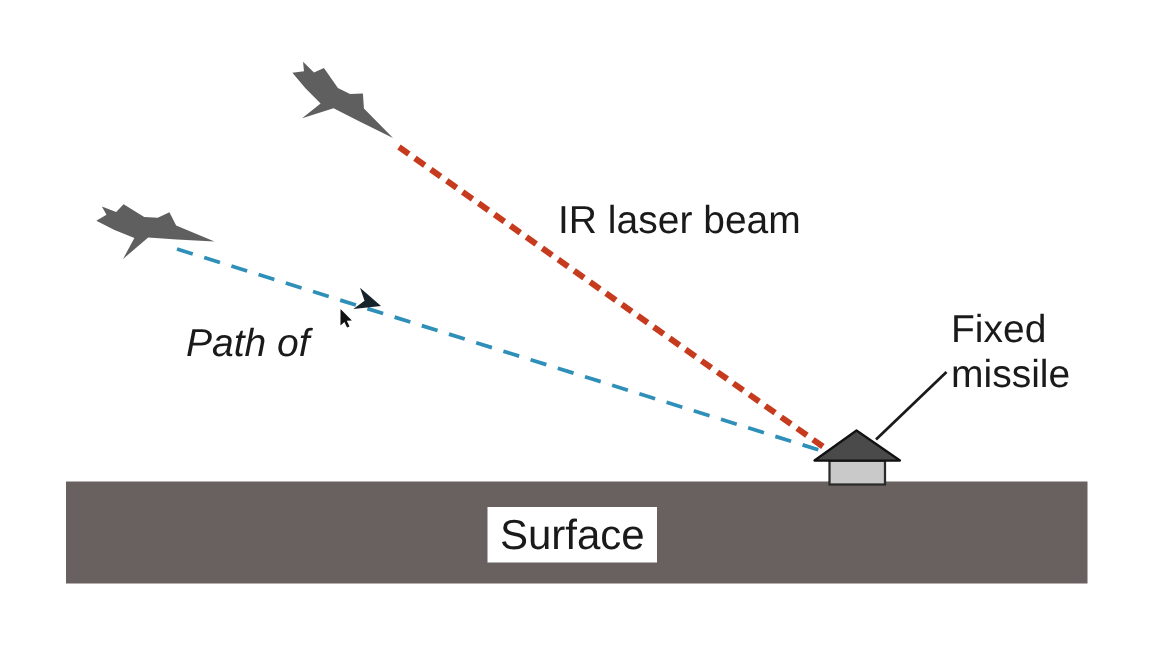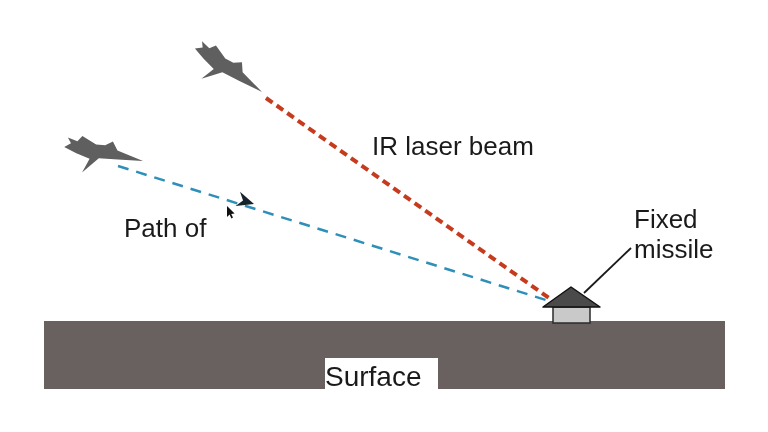--- a/index.html
+++ b/index.html
@@ -23,32 +23,32 @@
   }
   .label {
     position: absolute;
     color: #1a1a1a;
     font-size: 26px;
     line-height: 31px;
     white-space: nowrap;
     letter-spacing: 0px;
   }
   .label-ir       { left: 372px; top: 131px; }
-  .label-path     { left: 124px; top: 213px; }
+  .label-path     { left: 124px; top: 213px; font-style: italic; }
   .label-fixed    { left: 634px; top: 204px; line-height: 30px; }
   .surface-label-box {
     position: absolute;
     left: 325px; top: 338px;
     width: 113px; height: 37px;
     background: #ffffff;
     display: flex;
     align-items: center;
+    justify-content: center;
     font-size: 28px;
     color: #1a1a1a;
-    margin-top: 20px;
   }
 </style>
 </head>
 <body>
 
 <div class="canvas">
 
   <svg class="diagram-svg" viewBox="0 0 768 432">
     <defs>
       <path id="jet" d="M80,18 L53,12 L47,4 L40,9 L31,10 L16,4 L12,10 L2,8 L6,13 L0,18 L13,22 L27,25 L22,40 L36,23 L55,21 Z"></path>

